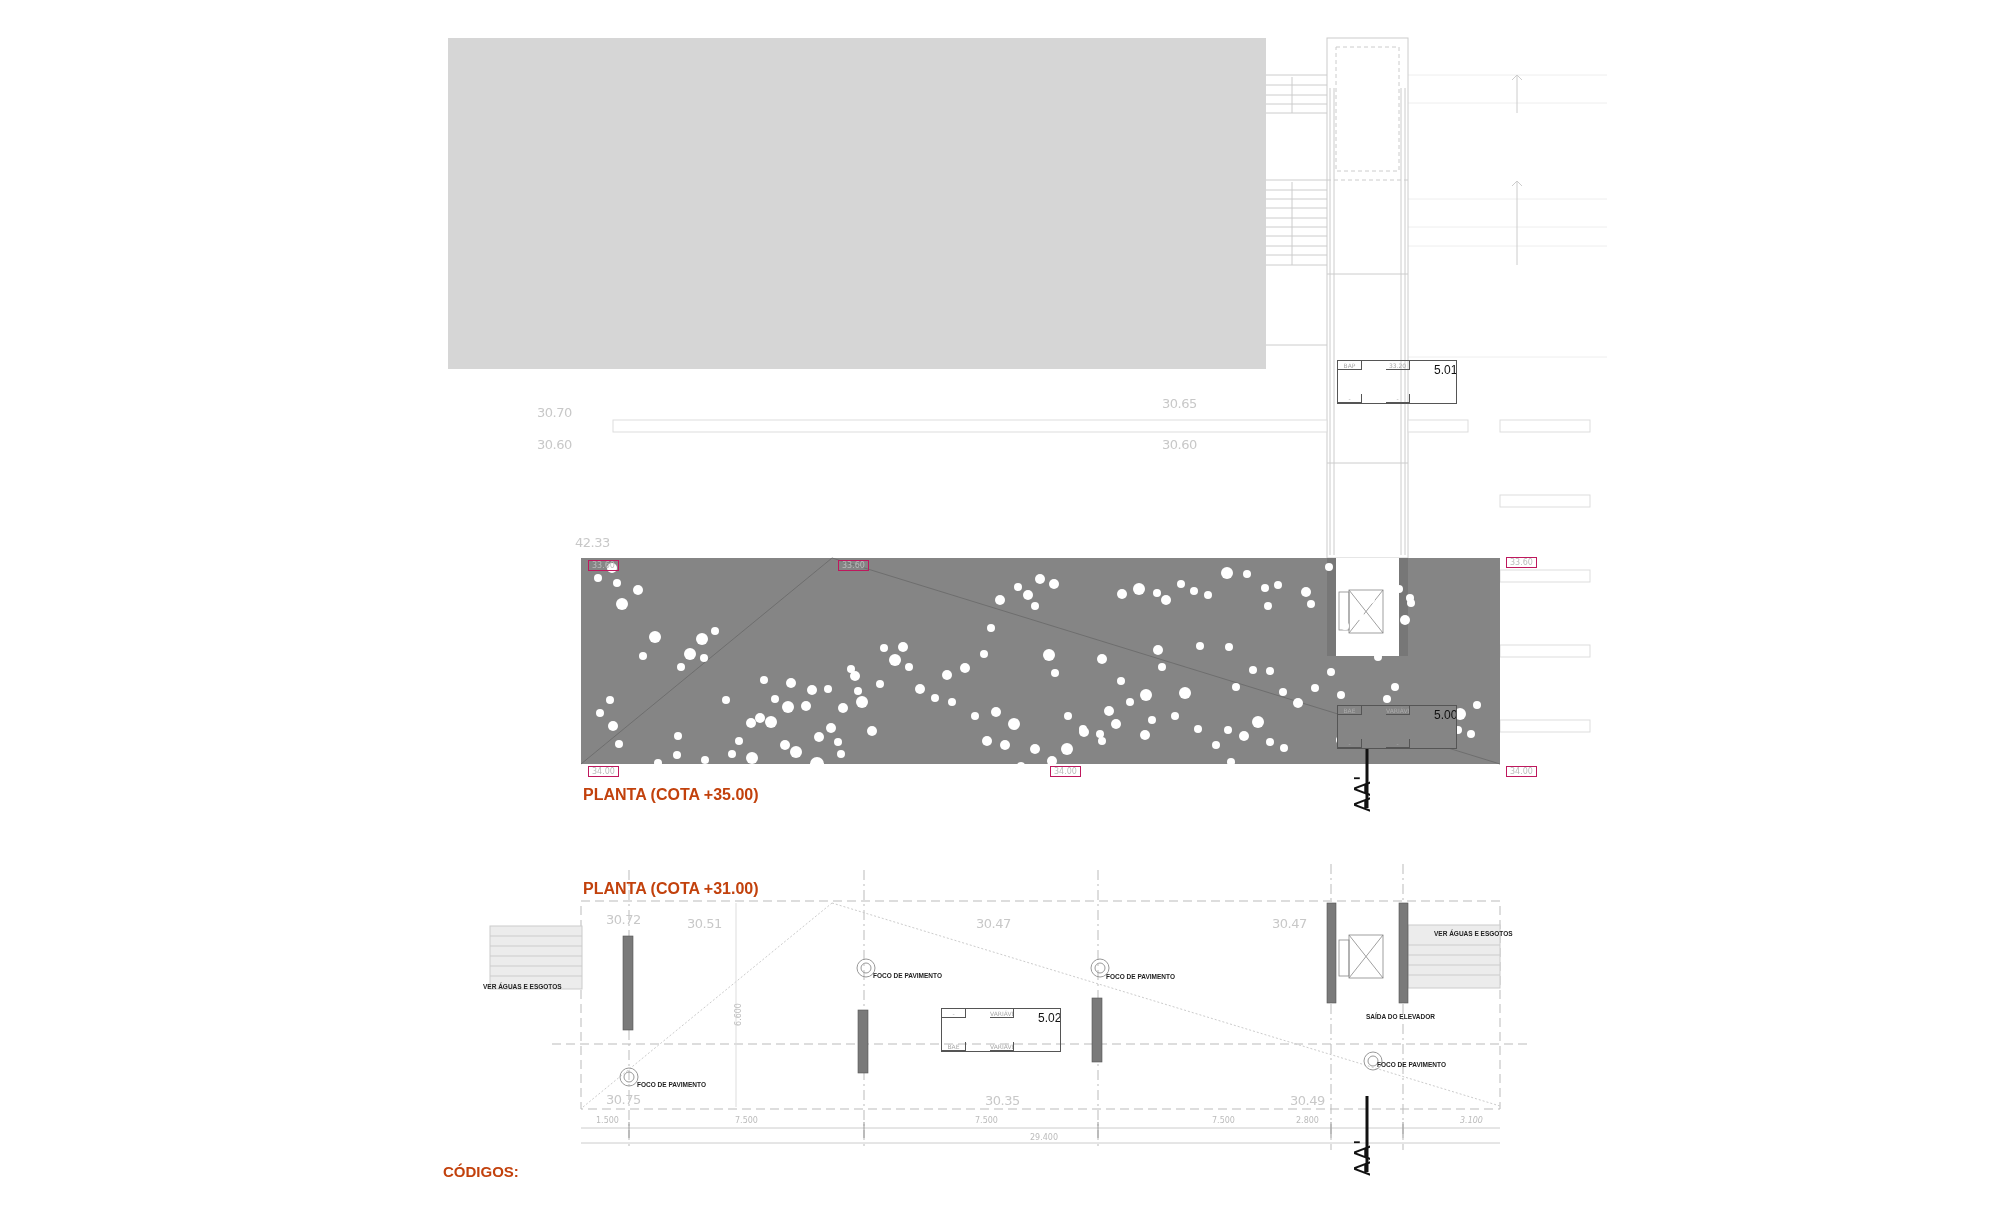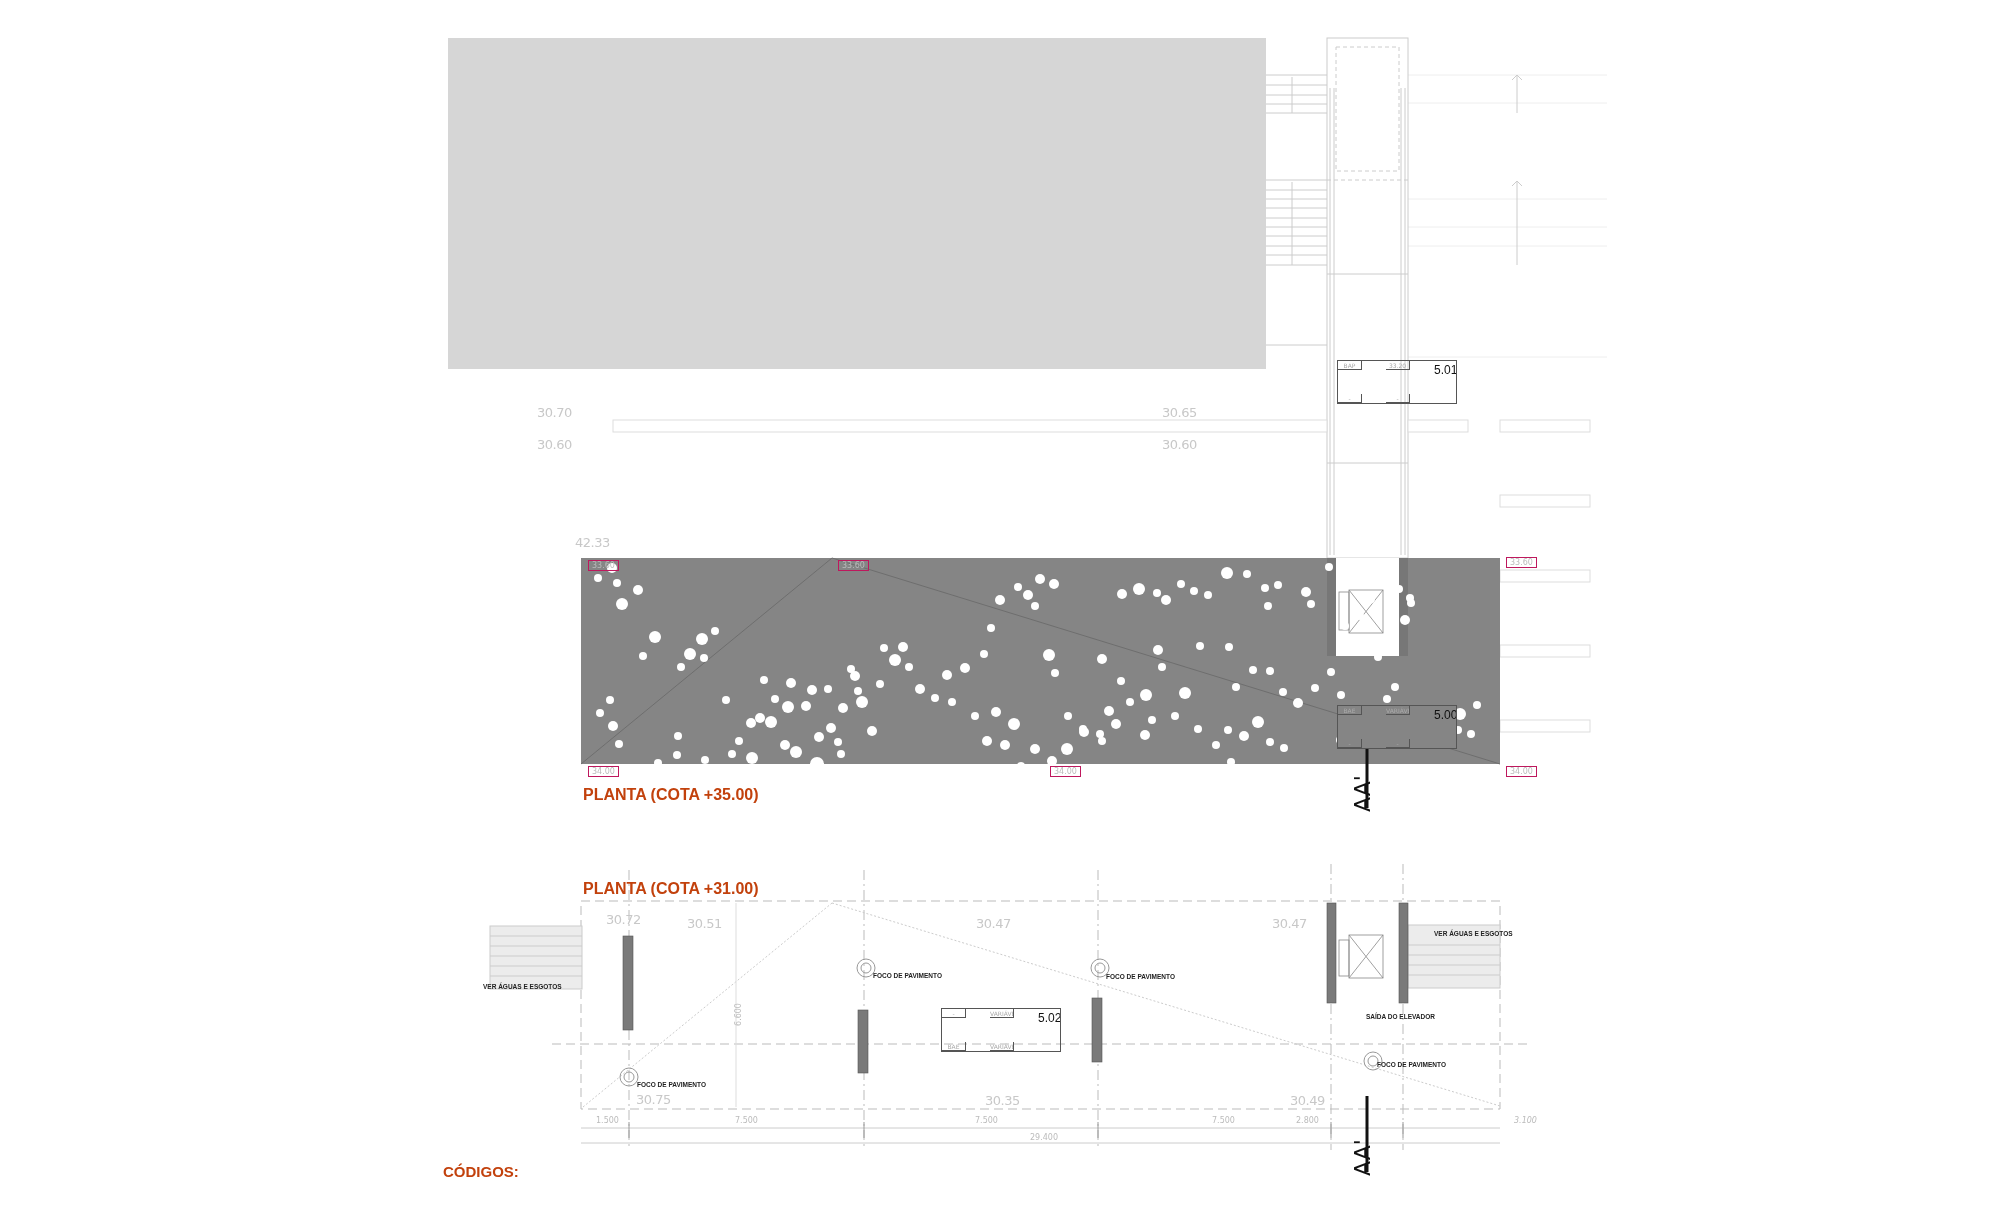--- a/index.html
+++ b/index.html
@@ -314,21 +314,21 @@
     <line x1="1098" y1="1122" x2="1098" y2="1138"></line>
       <line x1="1331" y1="1122" x2="1331" y2="1138"></line>
     <line x1="1403" y1="1122" x2="1403" y2="1138"></line>
   </g>
   <line x1="1367" y1="1096" x2="1367" y2="1172" stroke="#111" stroke-width="3"></line>
 </svg>
 
 <div id="upper-levels">
     <div class="lvl" style="left: 537px; top: 405px;">30.70</div>
     <div class="lvl" style="left: 537px; top: 437px;">30.60</div>
-    <div class="lvl" style="left: 1162px; top: 405px;">30.65</div>
+    <div class="lvl" style="left: 1162px; top: 396px;">30.65</div>
     <div class="lvl" style="left: 1162px; top: 437px;">30.60</div>
     <div class="lvl" style="left: 575px; top: 535px;">42.33</div>
   </div>
 <div id="upper-tags">
     <div class="tag" style="left: 588px; top: 560px;">33.60</div>
     <div class="tag" style="left: 838px; top: 560px;">33.60</div>
     <div class="tag" style="left: 1506px; top: 557px;">33.60</div>
     <div class="tag" style="left: 588px; top: 766px;">34.00</div>
     <div class="tag" style="left: 1050px; top: 766px;">34.00</div>
     <div class="tag" style="left: 1506px; top: 766px;">34.00</div>
@@ -351,21 +351,21 @@
 
 <div class="title" style="left:583px;top:786px;">PLANTA (COTA +35.00)</div>
 <div class="aa" style="left:1350px;top:812px;">AA'</div>
 
 <div class="title" style="left:583px;top:880px;">PLANTA (COTA +31.00)</div>
 <div id="lower-levels">
     <div class="lvl" style="left: 606px; top: 912px;">30.72</div>
     <div class="lvl" style="left: 687px; top: 916px;">30.51</div>
     <div class="lvl" style="left: 976px; top: 916px;">30.47</div>
     <div class="lvl" style="left: 1272px; top: 916px;">30.47</div>
-    <div class="lvl" style="left: 636px; top: 1092px;">30.75</div>
+    <div class="lvl" style="left: 606px; top: 1092px;">30.75</div>
     <div class="lvl" style="left: 985px; top: 1093px;">30.35</div>
     <div class="lvl" style="left: 1290px; top: 1093px;">30.49</div>
   </div>
 <div id="lower-notes">
     <div class="note" style="left: 483px; top: 983px;">VER ÁGUAS E ESGOTOS</div>
     <div class="note" style="left: 1434px; top: 930px;">VER ÁGUAS E ESGOTOS</div>
     <div class="note" style="left: 637px; top: 1081px;">FOCO DE PAVIMENTO</div>
     <div class="note" style="left: 873px; top: 972px;">FOCO DE PAVIMENTO</div>
     <div class="note" style="left: 1106px; top: 973px;">FOCO DE PAVIMENTO</div>
     <div class="note" style="left: 1366px; top: 1013px;">SAÍDA DO ELEVADOR</div>
@@ -380,19 +380,19 @@
   <span>VARIÁVEL</span>
 </div>
 
 <div class="dim" style="left:727px;top:1010px;transform:rotate(-90deg);">6.600</div>
 <div id="dims">
     <div class="dim" style="left: 596px; top: 1116px;">1.500</div>
     <div class="dim" style="left: 735px; top: 1116px;">7.500</div>
     <div class="dim" style="left: 975px; top: 1116px;">7.500</div>
     <div class="dim" style="left: 1212px; top: 1116px;">7.500</div>
     <div class="dim" style="left: 1296px; top: 1116px;">2.800</div>
-    <div class="dim" style="left: 1514px; top: 1116px; font-style: italic;">3.100</div>
+    <div class="dim" style="left: 1460px; top: 1116px; font-style: italic;">3.100</div>
   </div>
 <div class="dim" style="left:1030px;top:1133px;text-align:center;">29.400</div>
 
 <div class="aa" style="left:1350px;top:1176px;">AA'</div>
 
 <div class="title" style="left:443px;top:1163px;font-size:15px;">CÓDIGOS:</div>
 
 </body></html>

